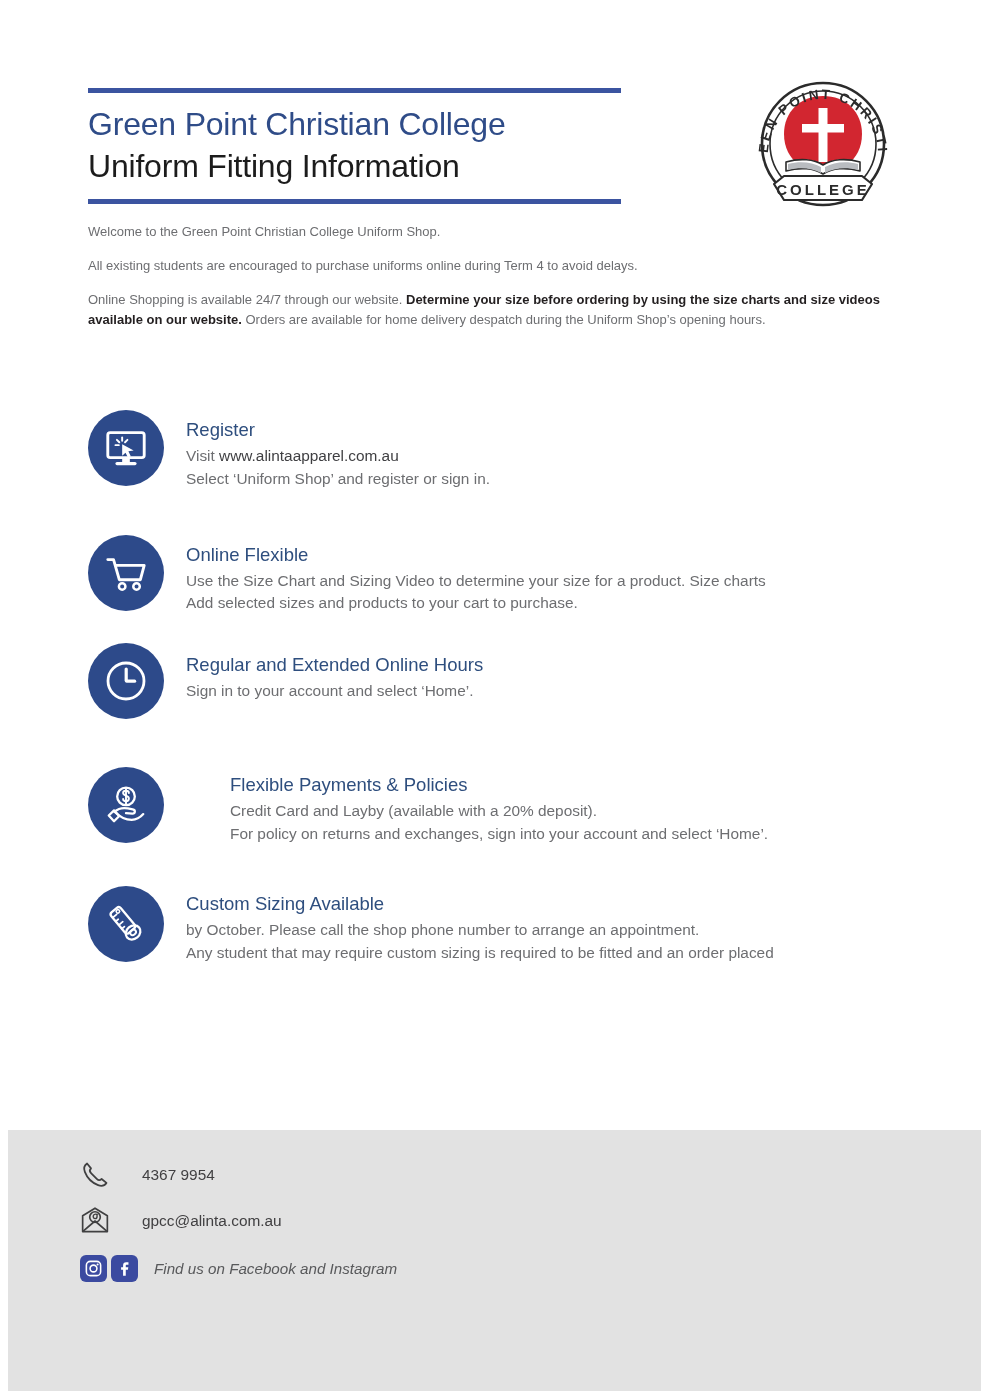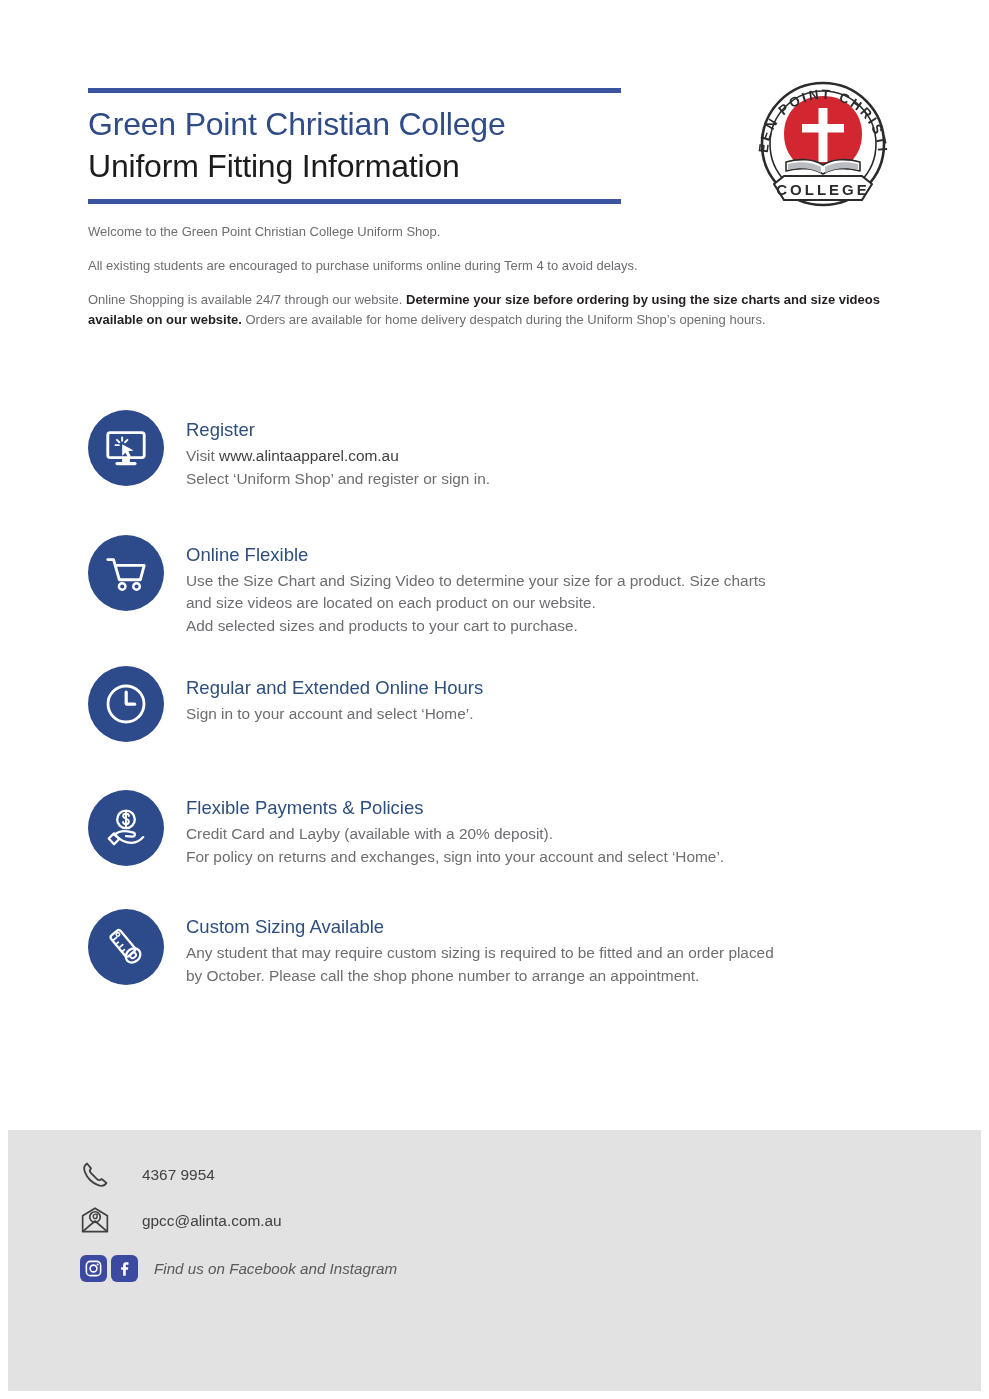--- a/index.html
+++ b/index.html
@@ -122,21 +122,21 @@
   }
   .section-line .url {
     color: #3f3f42;
     margin-top: 25px;
   }
 
   
   .section.s1 { margin-bottom: 44px; }
   .section.s2 { margin-bottom: 28px; }
   .section.s3 { margin-bottom: 48px; }
-  .section.s4 { margin-bottom: 40px; }
+  .section.s4 { margin-bottom: 40px; gap: 44px; }
   .section.s5 { margin-bottom: 0; }
 
   .section.s3 .section-body { padding-top: 10px; }
   .section.s4 .section-body { padding-top: 6px; }
   .section.s5 .section-body { padding-top: 6px; }
 
   
   .footer {
     position: absolute;
     left: 8px;
@@ -265,21 +265,20 @@
       <div class="icon-circle">
         <svg viewBox="0 0 48 48" width="46" height="46" aria-hidden="true">
           <path d="M 5,10 L 11,10 L 17,31 L 39,31 L 43,16 L 13.5,16" fill="none" stroke="#ffffff" stroke-width="3" stroke-linecap="round" stroke-linejoin="round"></path>
           <circle cx="20" cy="38" r="3.4" fill="none" stroke="#ffffff" stroke-width="2.6"></circle>
           <circle cx="35" cy="38" r="3.4" fill="none" stroke="#ffffff" stroke-width="2.6"></circle>
         </svg>
       </div>
       <div class="section-body">
         <div class="section-heading">Online Flexible</div>
         <div class="section-line">Use the Size Chart and Sizing Video to determine your size for a product. Size charts</div>
-        <div class="section-line">and size videos are located on each product on our website.</div>
         <div class="section-line">Add selected sizes and products to your cart to purchase.</div>
       </div>
     </div>
 
     <div class="section s3">
       <div class="icon-circle">
         <svg viewBox="0 0 48 48" width="48" height="48" aria-hidden="true">
           <circle cx="24" cy="24" r="18" fill="none" stroke="#ffffff" stroke-width="2.8"></circle>
           <rect x="22.6" y="10.5" width="3.2" height="14.5" rx="1.6" fill="#ffffff"></rect>
           <rect x="23.2" y="22.6" width="11" height="3.2" rx="1.6" fill="#ffffff"></rect>
@@ -321,22 +320,22 @@
               <line x1="17.5" y1="15" x2="21" y2="15"></line>
               <line x1="17.5" y1="20" x2="23" y2="20"></line>
               <line x1="17.5" y1="25" x2="21" y2="25"></line>
             </g>
             <circle cx="26" cy="8.5" r="1.8" fill="none" stroke="#ffffff" stroke-width="1.6"></circle>
           </g>
         </svg>
       </div>
       <div class="section-body">
         <div class="section-heading">Custom Sizing Available</div>
+        <div class="section-line">by October. Please call the shop phone number to arrange an appointment.</div>
         <div class="section-line">Any student that may require custom sizing is required to be fitted and an order placed</div>
-        <div class="section-line">by October. Please call the shop phone number to arrange an appointment.</div>
       </div>
     </div>
 
   </div>
 
   <div class="footer">
 
     <div class="contacts">
 
       <div class="contact-row">

